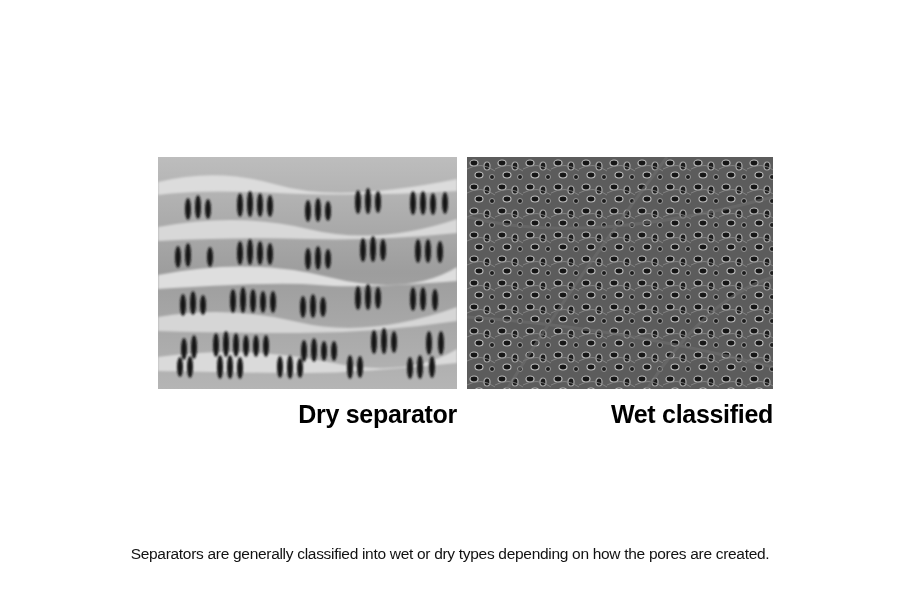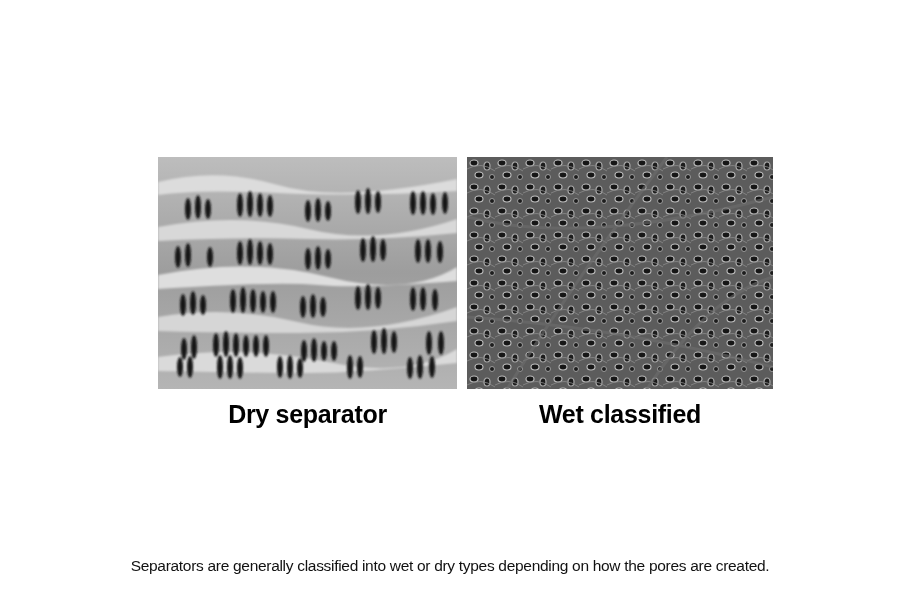--- a/index.html
+++ b/index.html
@@ -6,26 +6,26 @@
   body {
     width: 900px; height: 600px; background: #ffffff; position: relative; overflow: hidden;
     font-family: "Liberation Sans", sans-serif; color: #000;
   }
   .panel { position: absolute; top: 157px; height: 232px; overflow: hidden; }
   #dry-img { left: 158px; width: 299px; background: #9a9a9a; }
   #wet-img { left: 467px; width: 306px; background: #5e5e5e; }
   .panel svg { display: block; width: 100%; height: 100%; }
   .label {
     position: absolute; top: 400px; font-weight: bold; font-size: 25px; letter-spacing: -0.3px;
-    text-align: center; font-family: "Liberation Sans", sans-serif;
+    text-align: right; font-family: "Liberation Sans", sans-serif;
   }
   #dry-label { left: 158px; width: 299px; }
   #wet-label { left: 467px; width: 306px; }
   .caption {
-    position: absolute; top: 557px; left: 0; width: 900px; text-align: center;
+    position: absolute; top: 545px; left: 0; width: 900px; text-align: center;
     font-size: 15.5px; letter-spacing: -0.3px; color: #111;
   }
 </style>
 </head>
 <body>
 
 <div class="panel" id="dry-img">
   <svg viewBox="0 0 299 232" preserveAspectRatio="none">
     <defs>
       <filter id="blur1">

